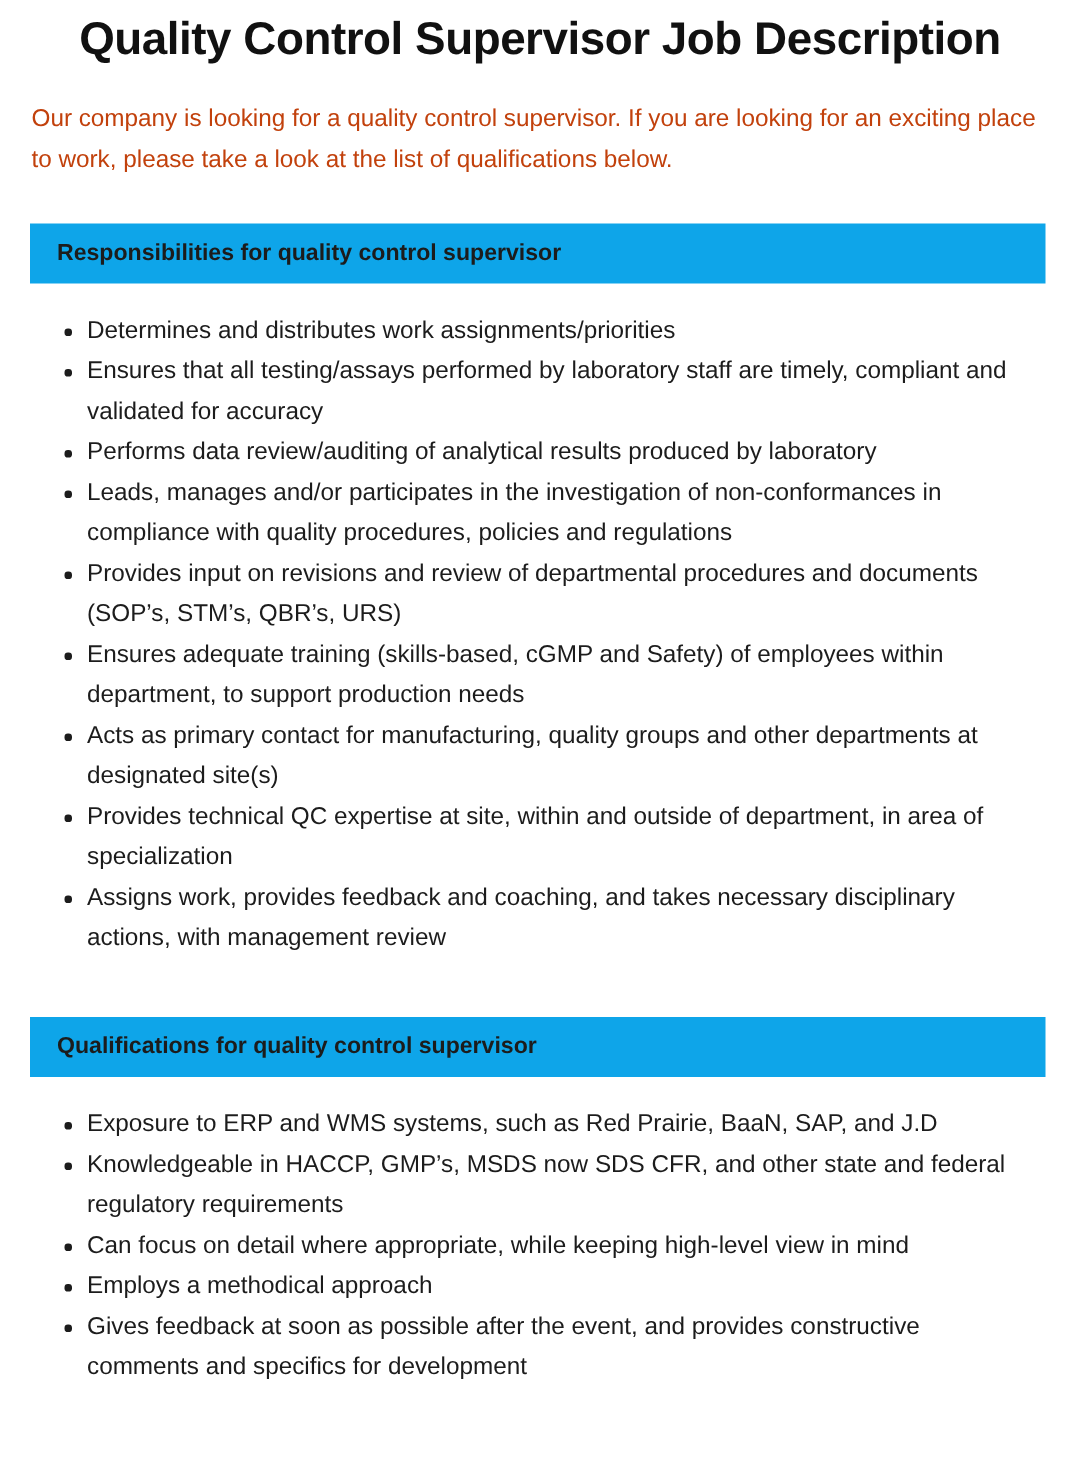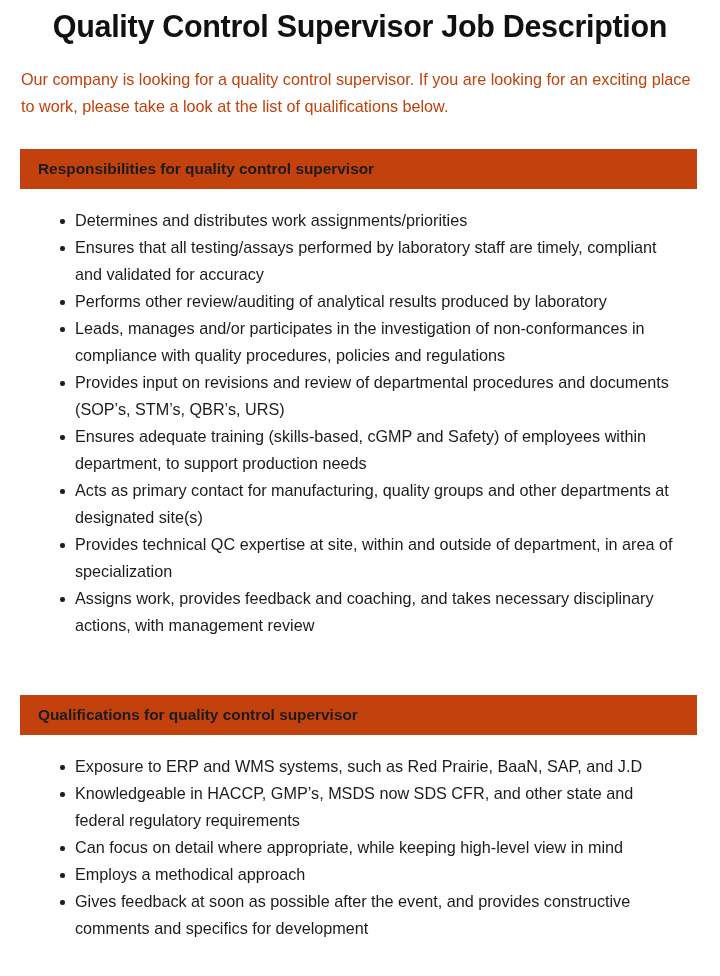--- a/index.html
+++ b/index.html
@@ -41,36 +41,36 @@
     color: #c2410c;
     max-width: 680px;
   }
 
   .section {
     margin: 0;
     padding: 0;
   }
 
   .section-header {
-    background: #c2410c;
+    background: #0ea5e9;
     margin: 0 23px 0 20px;
     padding: 10px 0 10px 18px;
     font-size: 15.4px;
     font-weight: bold;
     line-height: 20px;
     color: #1c1c1c;
     box-sizing: border-box;
   }
 
   .responsibilities-section .section-header { margin-top: 29px; }
   .qualifications-section .section-header { margin-top: 39px; }
 
   ul.bullet-list {
     margin: 0;
-    padding: 17px;
+    padding: 0;
     list-style: none;
   }
 
   .responsibilities-section ul.bullet-list { padding-top: 18px; }
   .qualifications-section ul.bullet-list { padding-top: 18px; }
 
   ul.bullet-list li {
     position: relative;
     margin: 0;
     padding: 0 28px 0 58px;
@@ -97,21 +97,21 @@
 
   <h1 class="doc-title">Quality Control Supervisor Job Description</h1>
 
   <p class="intro">Our company is looking for a quality control supervisor. If you are looking for an exciting place to work, please take a look at the list of qualifications below.</p>
 
   <section class="section responsibilities-section">
     <div class="section-header">Responsibilities for quality control supervisor</div>
     <ul class="bullet-list">
         <li>Determines and distributes work assignments/priorities</li>
         <li>Ensures that all testing/assays performed by laboratory staff are timely, compliant and validated for accuracy</li>
-        <li>Performs other review/auditing of analytical results produced by laboratory</li>
+        <li>Performs data review/auditing of analytical results produced by laboratory</li>
         <li>Leads, manages and/or participates in the investigation of non-conformances in compliance with quality procedures, policies and regulations</li>
         <li>Provides input on revisions and review of departmental procedures and documents (SOP’s, STM’s, QBR’s, URS)</li>
         <li>Ensures adequate training (skills-based, cGMP and Safety) of employees within department, to support production needs</li>
         <li>Acts as primary contact for manufacturing, quality groups and other departments at designated site(s)</li>
         <li>Provides technical QC expertise at site, within and outside of department, in area of specialization</li>
         <li>Assigns work, provides feedback and coaching, and takes necessary disciplinary actions, with management review</li>
       </ul>
   </section>
 
   <section class="section qualifications-section">

